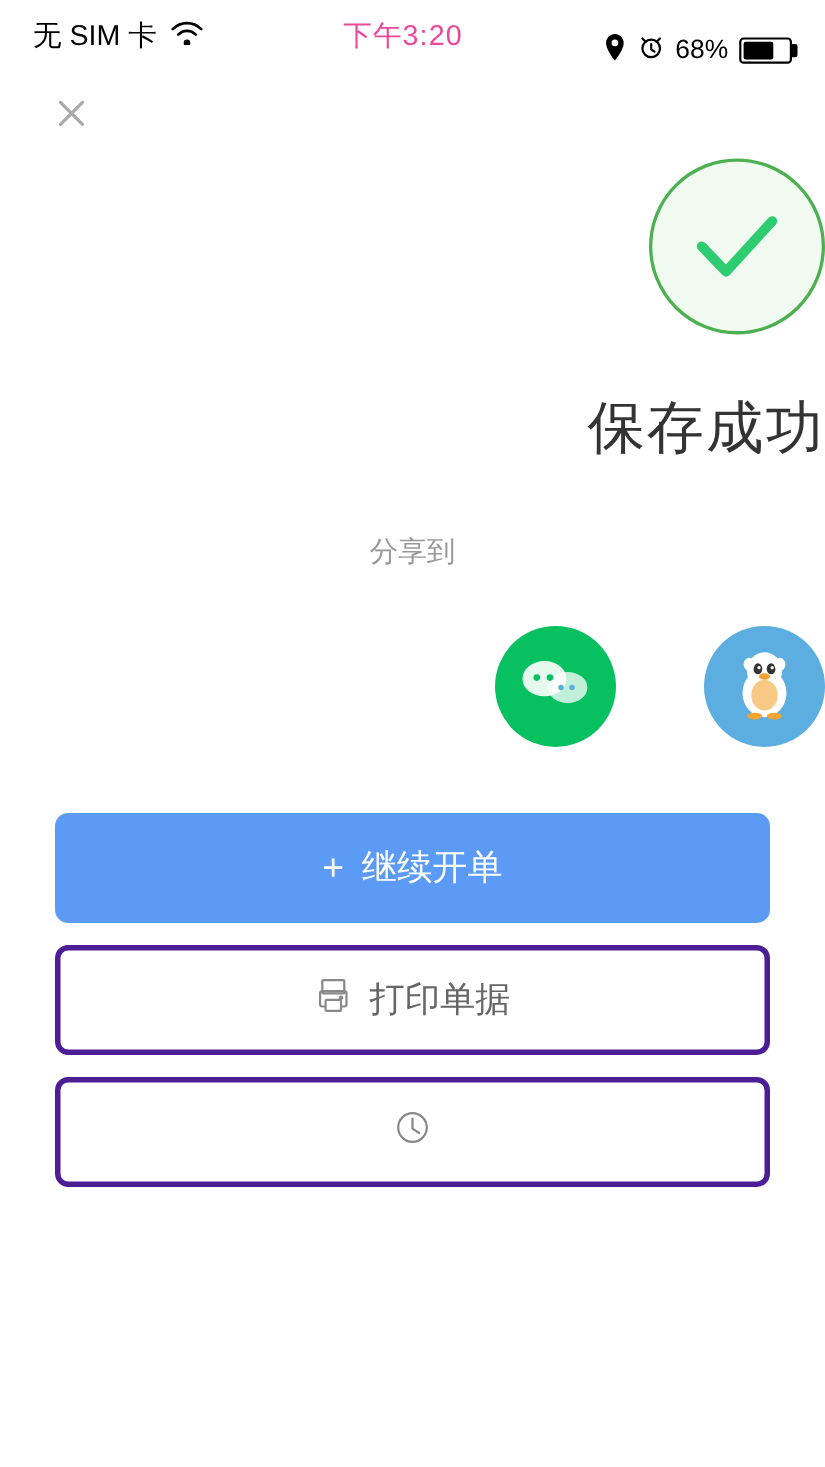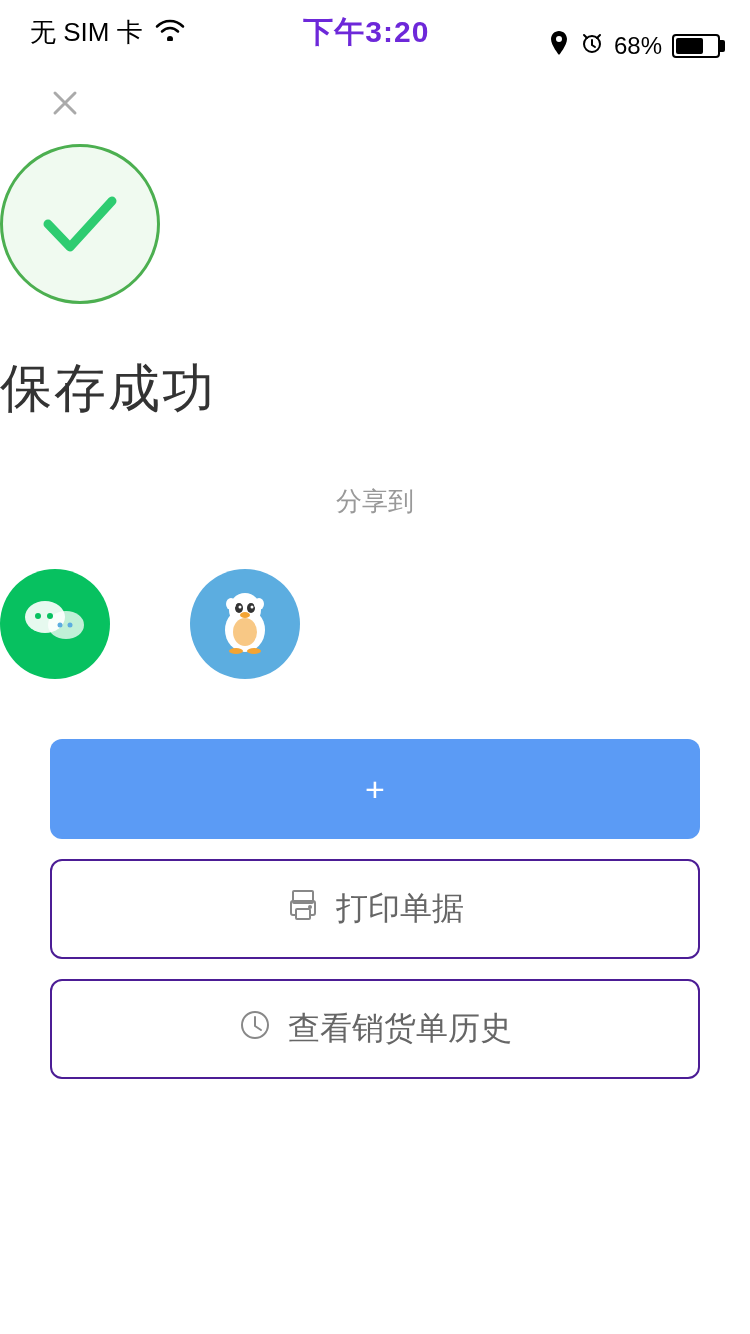--- a/index.html
+++ b/index.html
@@ -29,23 +29,23 @@
     .status-left {
       display: flex;
       align-items: center;
       gap: 12px;
       font-size: 26px;
       color: #000;
       font-weight: 500;
     }
 
     .status-center {
-      font-size: 30px;
-      font-weight: 700;
-      color: #6d28d9;
+      font-size: 26px;
+      font-weight: 400;
+      color: #ec4899;
       letter-spacing: 1px;
     }
 
     .status-right {
       display: flex;
       align-items: center;
       gap: 10px;
       font-size: 24px;
       color: #000;
       margin-top: 28px;
@@ -97,21 +97,21 @@
     .close-icon-svg {
       width: 36px;
       height: 36px;
       color: #999;
     }
 
     
     .main-content {
       display: flex;
       flex-direction: column;
-      align-items: flex-start;
+      align-items: flex-end;
       padding-top: 80px;
     }
 
     
     .success-circle {
       width: 160px;
       height: 160px;
       border-radius: 50%;
       border: 3px solid #4CAF50;
       background: #f0faf0;
@@ -201,21 +201,21 @@
     }
 
     .action-btn-primary {
       background: #5B9BF5;
       color: #fff;
     }
 
     .action-btn-secondary {
       background: #fff;
       color: #666;
-      border: 2px solid #4c1d95;
+      border: 5px solid #4c1d95;
     }
 
     .btn-icon {
       font-size: 34px;
     }
   </style>
 </head>
 <body>
 
 <div class="status-bar">
@@ -307,20 +307,21 @@
         <ellipse cx="17" cy="16" rx="5" ry="6" fill="white"></ellipse>
         <ellipse cx="45" cy="16" rx="5" ry="6" fill="white"></ellipse>
       </svg>
     </div>
   </div>
 
   <div class="actions">
 
     <button class="action-btn action-btn-primary">
       <span class="btn-icon">+</span>
+      <span>继续开单</span>
     </button>
 
     <button class="action-btn action-btn-secondary">
       <span class="btn-icon">
         <svg width="34" height="34" viewBox="0 0 34 34" fill="none">
           <rect x="7" y="3" width="20" height="12" rx="1" stroke="#888" stroke-width="2"></rect>
           <rect x="5" y="13" width="24" height="14" rx="2" stroke="#888" stroke-width="2"></rect>
           <rect x="10" y="21" width="14" height="10" rx="1" stroke="#888" stroke-width="2" fill="white"></rect>
           <circle cx="24" cy="19" r="2" fill="#888"></circle>
         </svg>
@@ -328,17 +329,16 @@
       <span>打印单据</span>
     </button>
 
     <button class="action-btn action-btn-secondary">
       <span class="btn-icon">
         <svg width="34" height="34" viewBox="0 0 34 34" fill="none">
           <circle cx="17" cy="17" r="13" stroke="#888" stroke-width="2"></circle>
           <path d="M17 9 L17 18 L23 22" stroke="#888" stroke-width="2" stroke-linecap="round" stroke-linejoin="round"></path>
         </svg>
       </span>
-      <span>查看销货单历史</span>
     </button>
 
   </div>
 </div>
 
 </body></html>

